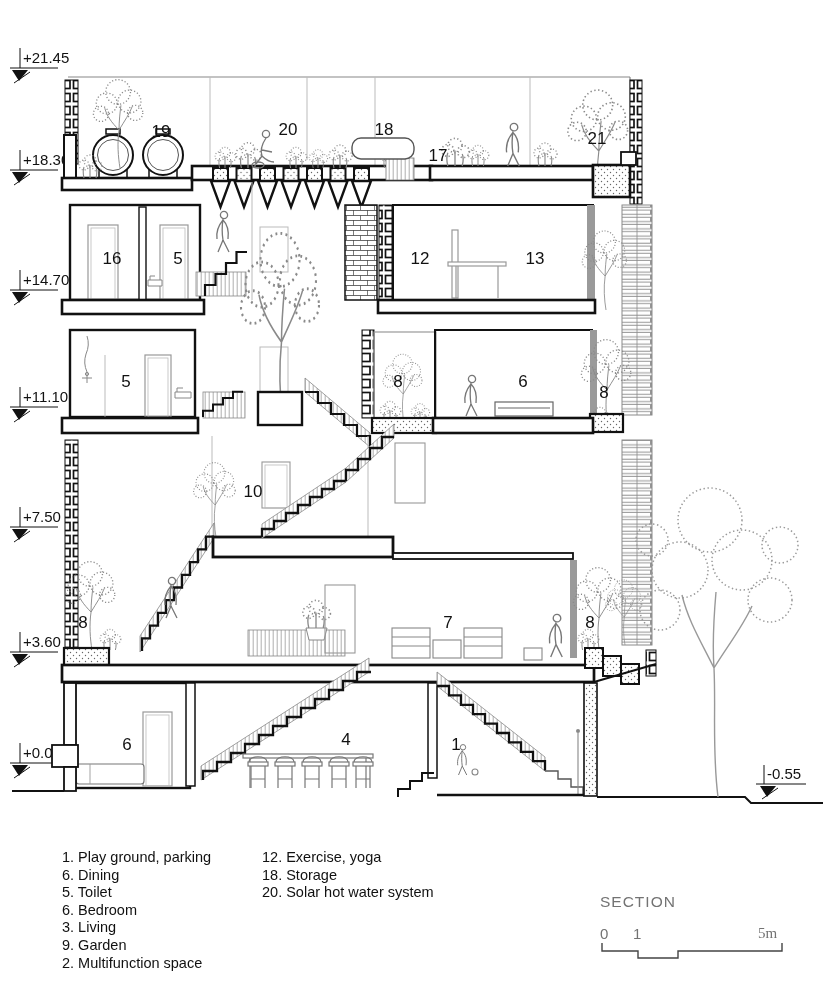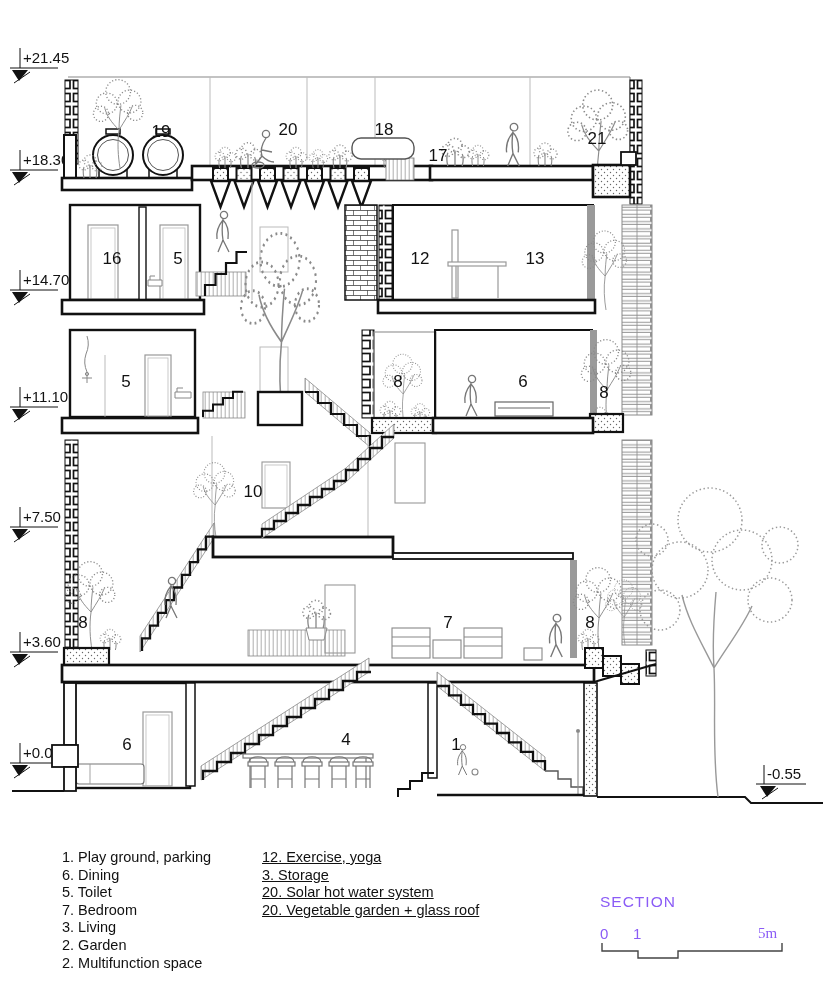--- a/index.html
+++ b/index.html
@@ -1,24 +1,24 @@
 <!DOCTYPE html>
 <html><head>
 <meta charset="utf-8">
 <style>
   html,body{margin:0;padding:0;background:#fff;}
   #page{position:relative;width:827px;height:1000px;background:#ffffff;overflow:hidden;
         font-family:"Liberation Sans",sans-serif;color:#1a1a1a;}
   #drawing{position:absolute;left:0;top:0;}
   .legend-col{position:absolute;top:804px;font-size:14.5px;line-height:17.6px;color:#111;margin-top:45px;}
   #legend-col1{left:62px;}
-  #legend-col2{left:262px;text-decoration:underline;}
+  #legend-col2{left:262px;}
   .legend-item{white-space:nowrap;}
   #section-block{position:absolute;left:600px;top:893px;width:200px;font-size:15.5px;
-                 letter-spacing:1px;color:#8b5cf6;}
+                 letter-spacing:1px;color:#737373;}
   #scale-ticks{position:relative;margin-top:14px;height:16px;font-size:15px;letter-spacing:0;}
   #scale-ticks span{position:absolute;top:0;}
   #tick-0{left:0;}
   #tick-1{left:33px;}
   #tick-5{left:158px;font-family:Liberation Serif, serif;}
   svg text{font-family:"Liberation Sans",sans-serif;fill:#111;}
   .rm{font-size:17px;text-anchor:middle;}
   .el{font-size:15px;}
 </style>
 </head>
@@ -436,30 +436,29 @@
   <text class="rm" x="127" y="750">6</text>
   <text class="rm" x="346" y="745">4</text>
   <text class="rm" x="456" y="750">1</text>
 </g>
 </svg>
 
 <div id="legend-col1" class="legend-col">
   <div class="legend-item">1. Play ground, parking</div>
   <div class="legend-item">6. Dining</div>
   <div class="legend-item">5. Toilet</div>
-  <div class="legend-item">7. Bedroom</div>
+  <div class="legend-item">6. Bedroom</div>
   <div class="legend-item">3. Living</div>
-  <div class="legend-item">2. Garden</div>
+  <div class="legend-item">9. Garden</div>
   <div class="legend-item">2. Multifunction space</div>
 </div>
 <div id="legend-col2" class="legend-col">
   <div class="legend-item">12. Exercise, yoga</div>
-  <div class="legend-item">3. Storage</div>
+  <div class="legend-item">18. Storage</div>
   <div class="legend-item">20. Solar hot water system</div>
-  <div class="legend-item">20. Vegetable garden + glass roof</div>
 </div>
 
 <div id="section-block">
   <div>SECTION</div>
   <div id="scale-ticks">
     <span id="tick-0">0</span>
     <span id="tick-1">1</span>
     <span id="tick-5">5m</span>
   </div>
   <svg width="190" height="20">

